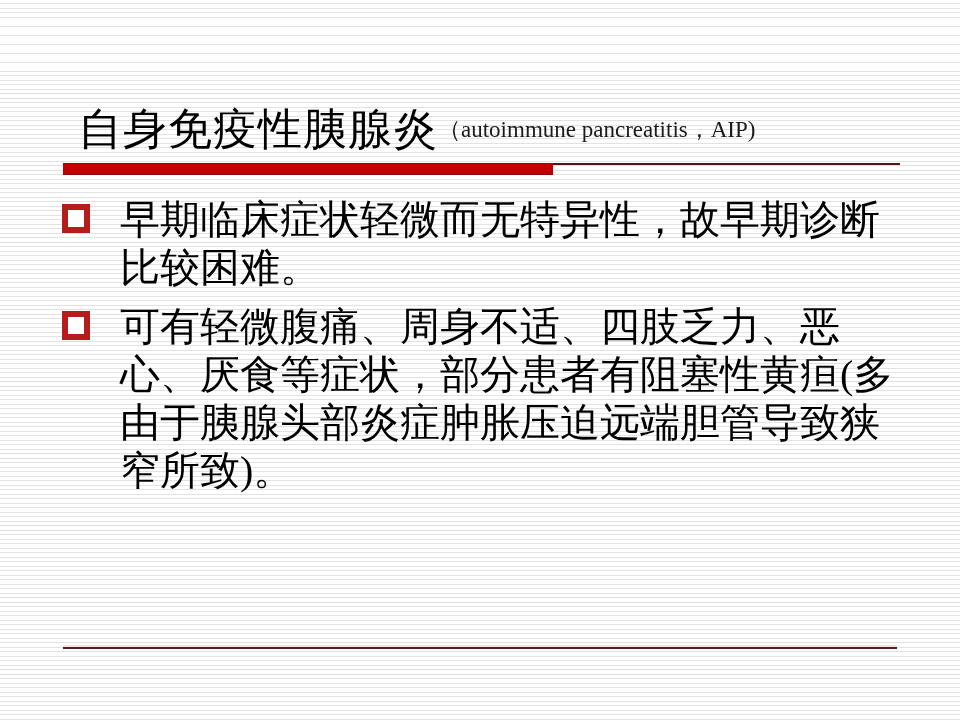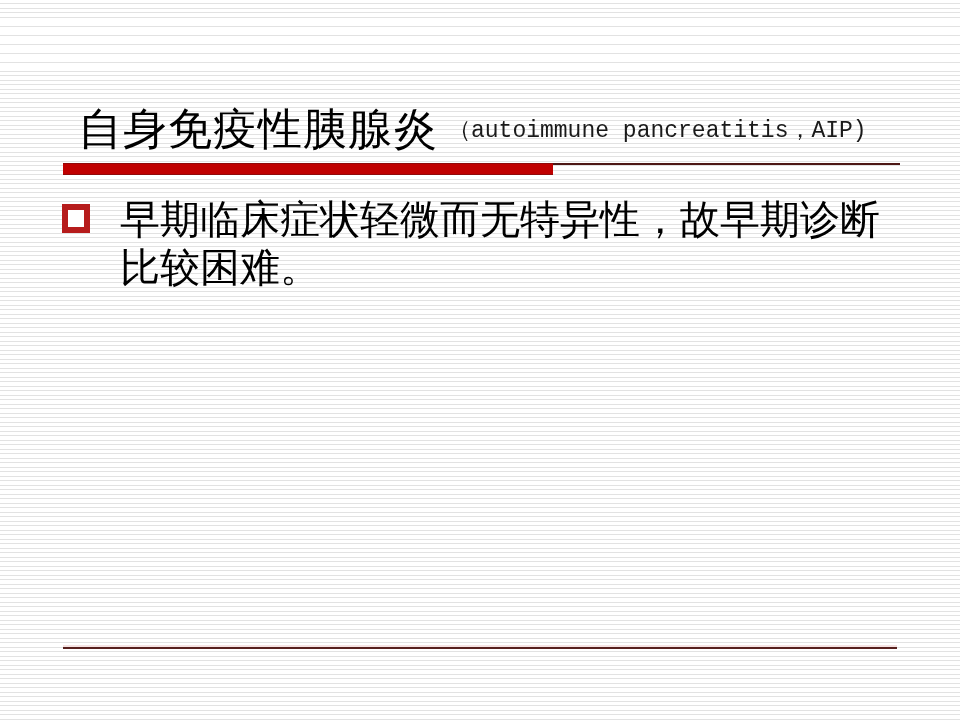--- a/index.html
+++ b/index.html
@@ -29,22 +29,21 @@
   }
   .title-zh {
     font-size: 44px;
     color: #000000;
     font-family: "Liberation Serif", "DejaVu Serif", serif;
     letter-spacing: 1px;
   }
   .title-en {
     font-size: 23px;
     color: #1a1a1a;
-    margin-left: 10px;
-    font-family: Liberation Mono, monospace;
+    font-family: Liberation Serif, serif;
   }
 
   
   .title-rule { position: absolute; left: 63px; top: 163px; width: 837px; height: 12px; }
   .rule-bar {
     position: absolute; left: 0; top: 0;
     width: 490px; height: 12px;
     background: #c00000;
     box-shadow: inset 0 1px 0 #8f0a0a, inset 0 -1px 0 #8f0a0a;
   }
@@ -104,18 +103,22 @@
     <div class="rule-thin"></div>
   </div>
 
   <div class="content">
 
     <div class="bullet-item">
       <div class="bullet-marker"></div>
       <div class="bullet-text">早期临床症状轻微而无特异性，故早期诊断比较困难。</div>
     </div>
 
+    <div class="bullet-item">
+      <div class="bullet-marker"></div>
+      <div class="bullet-text">可有轻微腹痛、周身不适、四肢乏力、恶心、厌食等症状，部分患者有阻塞性黄疸(多由于胰腺头部炎症肿胀压迫远端胆管导致狭窄所致)。</div>
+    </div>
 
   </div>
 
   <div class="bottom-rule"></div>
 
 </div>
 
 </body></html>

